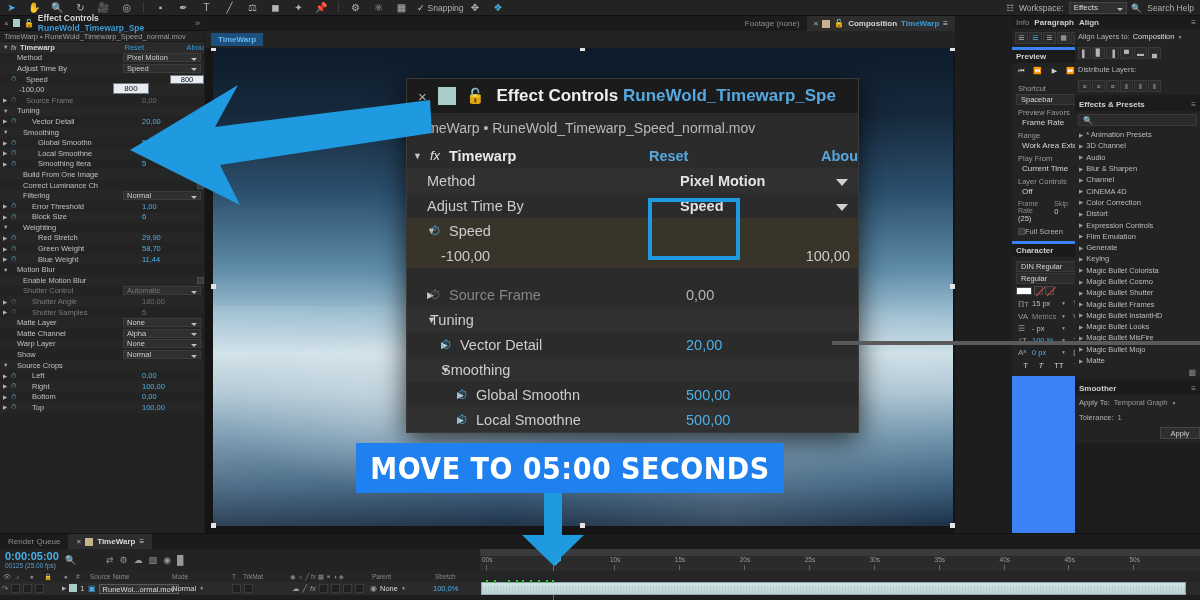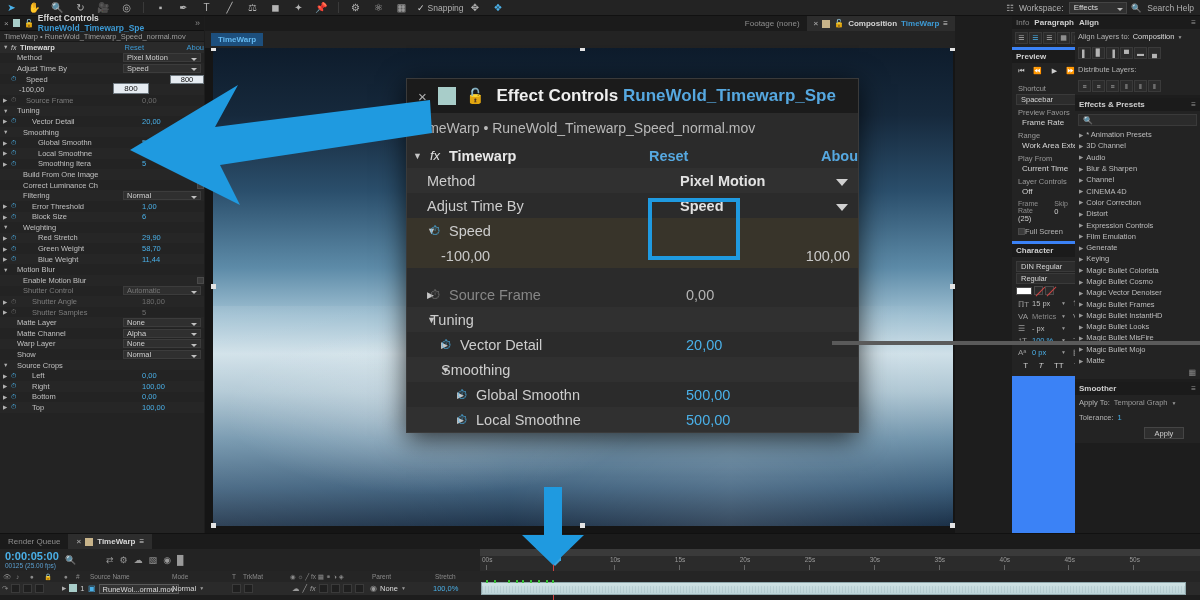--- a/index.html
+++ b/index.html
@@ -131,21 +131,21 @@
   .alignsel{display:flex;align-items:center;gap:3px;padding:3px 3px;font-size:7.5px;}
   .alignsel .lb{color:#b4b4b4;}
   .effsearch{height:12px;background:#2b2b2b;border:1px solid #3a3a3a;margin:3px;
     display:flex;align-items:center;gap:3px;padding-left:4px;color:#8a8a8a;font-size:8px;}
   .efrow{height:11.3px;display:flex;align-items:center;gap:3px;padding-left:4px;
     font-size:7.5px;color:#bdbdbd;}
   .efrow .ar{color:#9a9a9a;font-size:5.5px;}
   .smrow{display:flex;align-items:center;gap:4px;padding:3px 4px;font-size:7.5px;}
   .smrow .k{color:#b4b4b4;}
   .smrow .v{color:#4ab0e8;}
-  .applybtn{margin:2px 16px 4px auto;width:40px;height:12px;background:#2e2e2e;
+  .applybtn{margin:2px 0 4px auto;width:40px;height:12px;background:#2e2e2e;
     border:1px solid #454545;color:#cfcfcf;font-size:7.5px;display:flex;
     align-items:center;justify-content:center;}
 
   
   .tl{position:absolute;left:0;right:0;bottom:0;height:67px;background:#1d1d1d;
     border-top:1px solid #111;}
   .tl-tabs{height:15px;background:#1b1b1b;display:flex;align-items:center;font-size:8px;}
   .tltab{height:15px;display:flex;align-items:center;gap:4px;padding:0 8px;color:#8e8e8e;}
   .tltab.act{background:#2d2d2d;color:#d8d8d8;font-weight:bold;}
   .tc-area{position:absolute;left:0;top:15px;width:480px;height:22px;background:#232323;
@@ -741,21 +741,21 @@
           <div class="efrow">
             <span class="ar">▶</span>
             <span>Magic Bullet Colorista</span>
           </div>
           <div class="efrow">
             <span class="ar">▶</span>
             <span>Magic Bullet Cosmo</span>
           </div>
           <div class="efrow">
             <span class="ar">▶</span>
-            <span>Magic Vector Denoiser</span>
+            <span>Magic Bullet Shutter</span>
           </div>
           <div class="efrow">
             <span class="ar">▶</span>
             <span>Magic Bullet Frames</span>
           </div>
           <div class="efrow">
             <span class="ar">▶</span>
             <span>Magic Bullet InstantHD</span>
           </div>
           <div class="efrow">
@@ -1005,14 +1005,17 @@
        border:1px solid #6f7980;color:#111;font-size:8px;display:flex;align-items:center;
        justify-content:center;z-index:30">800</div>
 
   <svg class="arrowsvg" style="left:120px;top:55px;width:320px;height:230px" viewBox="0 0 320 230">
     <path d="M310 45 L95 72 L118 30 L10 95 L120 150 L100 110 L312 78 Z" fill="#1f9ae0"></path>
   </svg>
   <svg class="arrowsvg" style="left:500px;top:487px;width:110px;height:80px" viewBox="0 0 110 80">
     <path d="M44 0 L62 0 L62 48 L84 48 L53 78 L22 48 L44 48 Z" fill="#1f9ae0"></path>
   </svg>
 
+  <div class="banner">
+    <span>MOVE TO 05:00 SECONDS</span>
+  </div>
 
 </div>
 
 </body></html>

